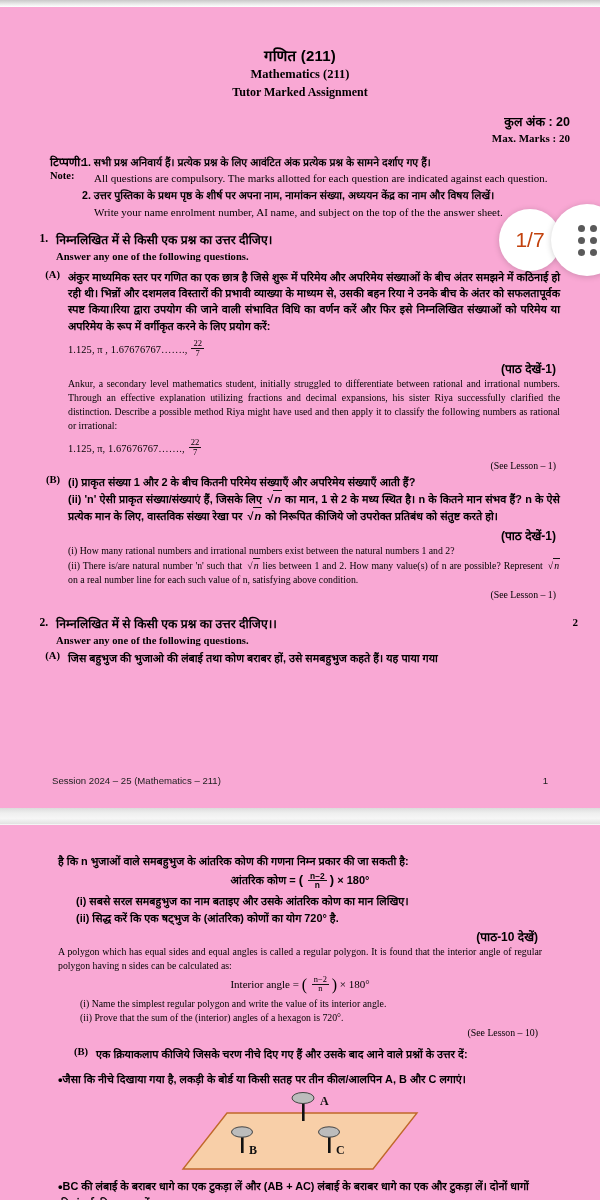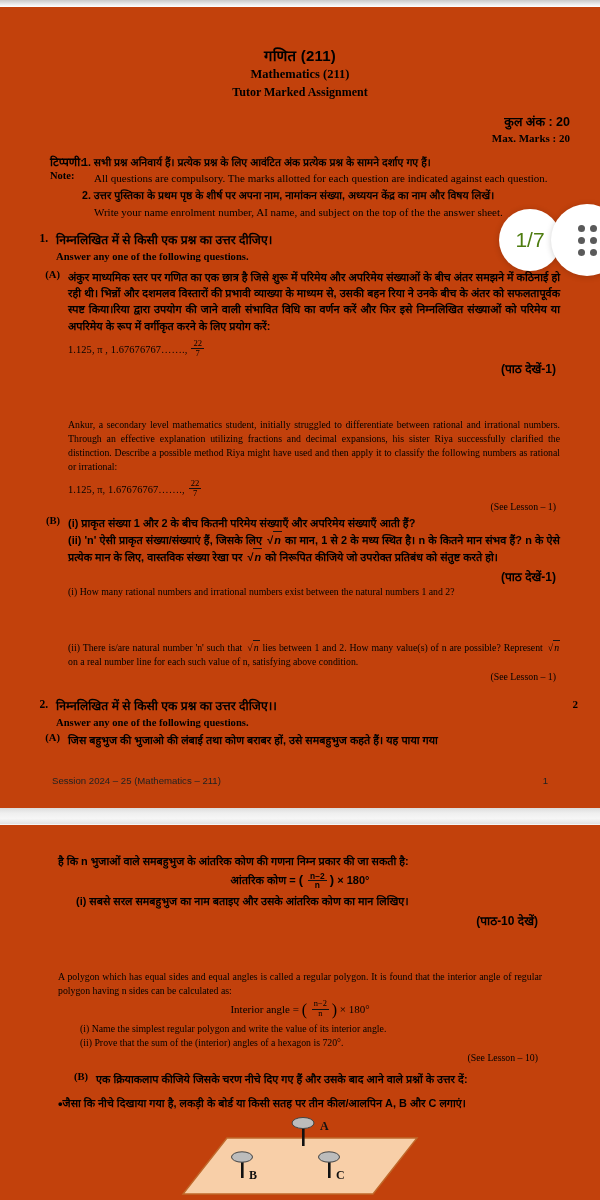--- a/index.html
+++ b/index.html
@@ -6,21 +6,21 @@
   body{
     width:600px;height:1200px;
     background:#d8d8d8;
     font-family:"Liberation Serif", serif;
     overflow:hidden;
     position:relative;
   }
   .viewer{position:relative;width:600px;height:1200px;overflow:hidden;}
   .topband{position:absolute;top:0;left:0;width:600px;height:7px;
     background:linear-gradient(to bottom,#c9c9c9 0%,#e9e9e9 55%,#ffffff 100%);}
-  .page{position:absolute;left:0;width:600px;background:#c2410c;}
+  .page{position:absolute;left:0;width:600px;background:#f9a8d4;}
   .page1{top:7px;height:801px;}
   .gap{position:absolute;left:0;top:808px;width:600px;height:17px;
     background:linear-gradient(to bottom,#dcdcdc 0%,#efefef 30%,#f6f6f6 62%,#e3e3e3 92%,#ffffff 100%);}
   .page2{top:825px;height:392px;}
 
   .pinner{position:relative;padding:0 22px;}
 
   
   .t-center{text-align:center;}
   .hi{font-family:"Liberation Sans", sans-serif;font-weight:bold;}
@@ -53,21 +53,21 @@
   .qmarks{width:24px;flex:0 0 24px;text-align:right;font-size:11px;font-weight:bold;}
   .q-hi{font-size:12.2px;font-weight:bold;line-height:1.35;}
   .q-en{font-size:10.6px;font-weight:bold;line-height:1.35;margin-top:2px;}
 
   .subrow{display:flex;align-items:flex-start;margin-top:4px;}
   .sublbl{width:46px;flex:0 0 46px;text-align:right;padding-right:8px;box-sizing:border-box;
           font-size:10.6px;font-weight:bold;}
   .subbody{flex:1;padding-right:18px;}
   .p-hi{font-size:10.9px;line-height:1.5;text-align:justify;}
   .p-en{font-size:9.8px;line-height:1.43;text-align:justify;}
-  .p-en-j{text-align:justify;margin-top:41px;}
+  .p-en-j{text-align:justify;}
   .seeL{text-align:right;font-size:9.8px;margin-top:2px;padding-right:4px;}
   .seeL-hi{text-align:right;font-size:12px;margin-top:2px;padding-right:4px;}
 
   .numline{font-size:10.4px;margin-top:6px;display:flex;align-items:center;gap:2px;}
   .numline .lead{letter-spacing:.1px;text-align:right;}
   .frac{display:inline-block;vertical-align:middle;text-align:center;line-height:1;
         font-size:8.6px;margin-left:2px;position:relative;top:-1px;}
   .frac .num{display:block;padding:0 2px;}
   .frac .den{display:block;border-top:1px solid #111;padding:0 2px;}
 
@@ -89,21 +89,21 @@
   .diagram{position:relative;height:85px;margin-top:4px;}
   .diagram svg{display:block;margin:0 auto;}
 
   .sub2{display:flex;align-items:flex-start;margin-top:8px;}
   .sub2 .sublbl{width:38px;flex:0 0 38px;}
 
   
   .ov-page{position:absolute;left:499px;top:209px;width:62px;height:62px;border-radius:50%;
      background:#fff;box-shadow:0 1px 6px rgba(0,0,0,.18);
      display:flex;align-items:center;justify-content:center;
-     font-family:"Liberation Sans", sans-serif;font-size:21px;color:#4d7c0f;}
+     font-family:"Liberation Sans", sans-serif;font-size:21px;color:#c2410c;}
   .ov-grid{position:absolute;left:551px;top:204px;width:72px;height:72px;border-radius:50%;
      background:#fff;box-shadow:0 1px 6px rgba(0,0,0,.18);
      display:flex;align-items:center;justify-content:center;}
   .dots{display:grid;grid-template-columns:repeat(2,7px);grid-template-rows:repeat(3,7px);gap:5px;}
   .dots i{display:block;width:7px;height:7px;border-radius:50%;background:#5a5a5a;}
 </style>
 </head>
 <body>
 
 <div class="viewer">
@@ -236,20 +236,21 @@
         <span style="font-size:13px;">(</span>
         <span class="frac" style="font-size:8.4px;">
           <span class="num">n−2</span>
           <span class="den">n</span>
         </span>
         <span style="font-size:13px;">)</span>
         <span>× 180°</span>
       </div>
 
       <div class="p-hi hi" style="padding-left:18px;">(i) सबसे सरल समबहुभुज का नाम बताइए और उसके आंतरिक कोण का मान लिखिए।</div>
+      <div class="p-hi hi" style="padding-left:18px;">(ii) सिद्ध करें कि एक षट्भुज के (आंतरिक) कोणों का योग 720° है.</div>
       <div class="seeL-hi hi">(पाठ-10 देखें)</div>
 
       <div class="p-en p-en-j">A polygon which has equal sides and equal angles is called a regular polygon. It is found that the interior angle of regular polygon having n sides can be calculated as:</div>
 
       <div class="eq">
         <span>Interior angle =</span>
         <span style="font-size:16px;vertical-align:-2px;">(</span>
         <span class="frac" style="font-size:8.4px;">
           <span class="num">n−2</span>
           <span class="den">n</span>

